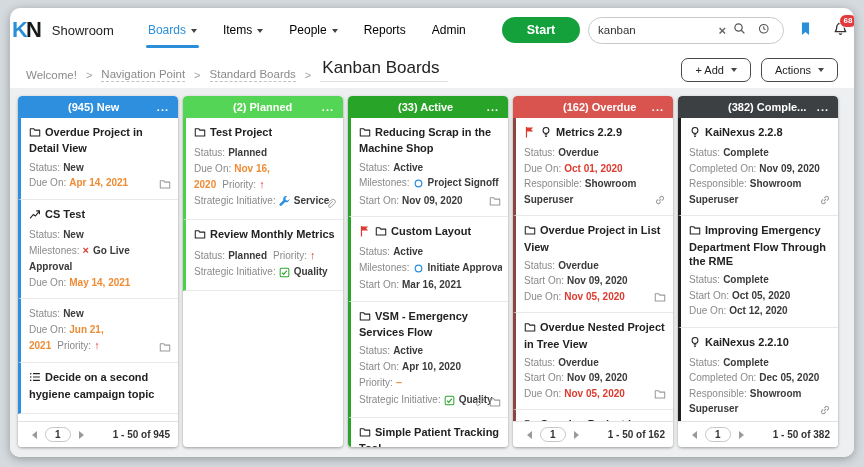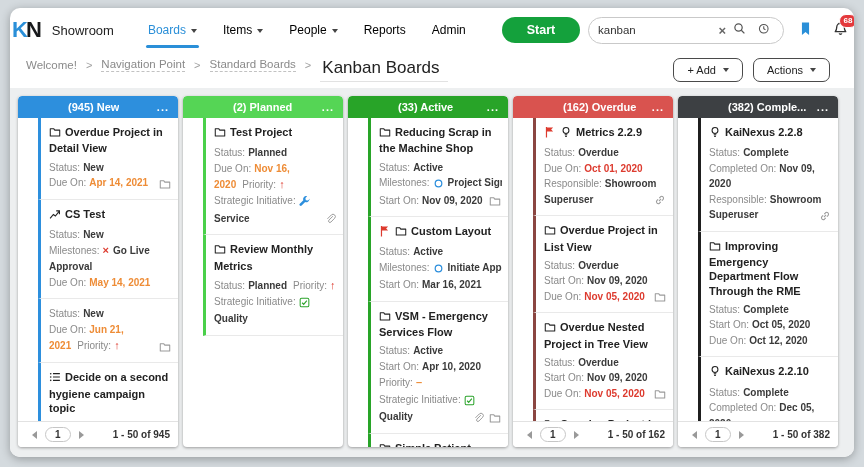--- a/index.html
+++ b/index.html
@@ -35,21 +35,21 @@
   .right { display:flex; align-items:center; gap:16px; margin-left:14px; }
   .right .ic { cursor:pointer; }
   .right .ic svg { width:15px; height:15px; }
   .bm { color:#2a8fd8; }
   .bellwrap { position:relative; color:#333; }
   .badge { position:absolute; top:-7px; right:-9px; background:#e4393c; color:#fff;
            font-size:8px; font-weight:bold; padding:1.5px 3.5px; border-radius:8px;
            border:1px solid #fff; }
 
   
-  .bcrow { display:flex; align-items:flex-start; padding:6px 24px 6px 16px; flex:0 0 auto; }
+  .bcrow { display:flex; align-items:flex-end; padding:6px 16px 6px 16px; flex:0 0 auto; }
   .crumbs { display:flex; align-items:center; gap:9px; font-size:11.5px; color:#8a8a8a; }
   .crumb { cursor:pointer; padding-bottom:1px; }
   .crumb.linked { border-bottom:1px dashed #c2c2c2; }
   .bsep { color:#a0a0a0; font-size:11px; }
   .page-title { font-size:17px; font-weight:normal; color:#222; margin-left:9px;
                 padding:0 8px 3px 2px; border-bottom:1px solid #e2e2e2; }
   .hbtns { margin-left:auto; display:flex; gap:10px; }
   .hbtn { display:flex; align-items:center; gap:7px; border:1.4px solid #4a4a4a; background:#fff;
           border-radius:7px; padding:5px 13px; font-size:11px; color:#222; cursor:pointer;
           font-family:"Liberation Sans", sans-serif; }
@@ -58,21 +58,21 @@
   
   .board { flex:1; background:#edeff0; padding:8px 8px 10px 8px; display:flex; gap:5px;
            overflow:hidden; }
   .column { flex:0 0 160px; width:160px; background:#fff; border-radius:4px;
             box-shadow:0 1px 3px rgba(0,0,0,.35); display:flex; flex-direction:column;
             overflow:hidden; }
   .chead { padding:5px 9px; color:#fff; font-size:11px; font-weight:bold; display:flex;
            align-items:center; border-radius:4px 4px 0 0; }
   .chtitle { white-space:nowrap; overflow:hidden; text-overflow:ellipsis;margin-left:41px; }
   .cmenu { margin-left:auto; font-weight:bold; letter-spacing:1px; cursor:pointer; line-height:.4; }
-  .cbody { flex:1; overflow:hidden;margin-left:20px; }
+  .cbody { flex:1; overflow:hidden; }
   .card { position:relative; border-left:3px solid #999; border-bottom:1px solid #e9e9e9;
           padding:7px 6px 8px 8px; cursor:pointer; background:#fff; }
   .ct { font-size:11px; font-weight:bold; color:#222; line-height:1.3; margin-bottom:4px; }
   .fl { font-size:10px; line-height:1.55; color:#8a8a8a; }
   .fl.nw { white-space:nowrap; overflow:hidden; }
   .lbl { color:#8a8a8a; margin-right:3px; }
   .val { color:#3a3a3a; font-weight:bold; margin-right:6px; }
   .t-orange { color:#ee8c36 !important; }
   .t-red { color:#dd3b2f !important; }
   .t-blue { color:#2d8fdd !important; }

